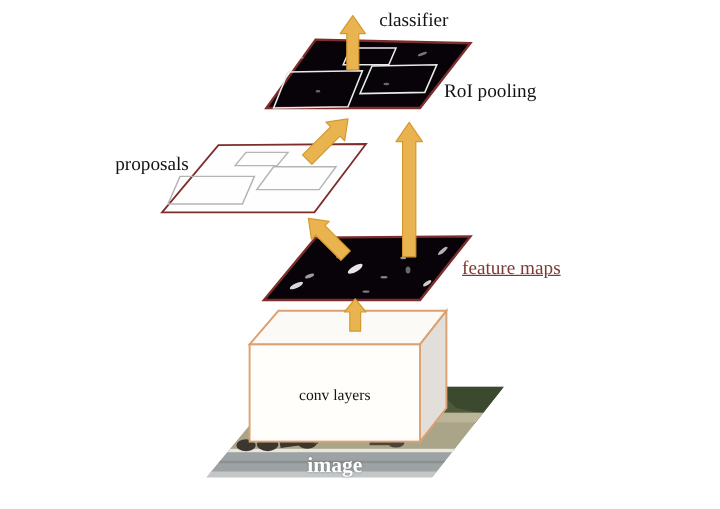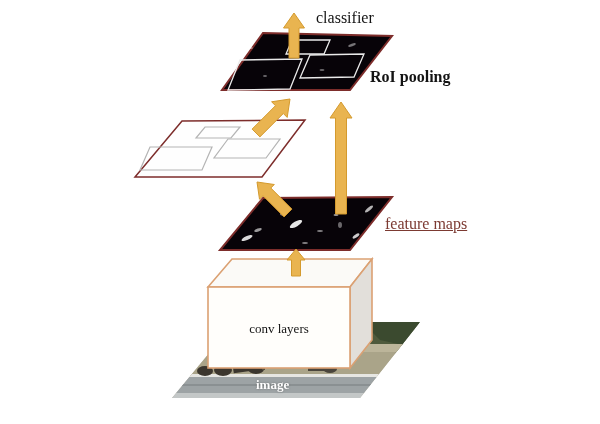--- a/index.html
+++ b/index.html
@@ -5,21 +5,21 @@
   html,body{margin:0;padding:0;background:#ffffff;}
   .canvas{
     position:relative;width:600px;height:424px;background:#ffffff;overflow:hidden;
     font-family:"Liberation Serif","DejaVu Serif",serif;
   }
   svg{position:absolute;left:0;top:0;}
   .label{position:absolute;color:var(--label-text);font-size:16px;line-height:1.1;white-space:nowrap;}
   .label.bold{font-weight:bold;font-size:16.5px;}
   .label.maroon{color:var(--maroon-text);}
   .label.small{font-size:13px;}
-  .label.onimage{color:var(--image-label);font-weight:bold;font-size:13px;text-shadow:0 0 2px rgba(80,80,80,.6);}
+  .label.onimage{color:var(--image-label);font-weight:bold;font-size:18px;text-shadow:0 0 2px rgba(80,80,80,.6);}
   .centered{width:142px;text-align:center;}
 
   
   .plane-dark{fill:var(--plane-dark);stroke:var(--plane-border);stroke-width:2;}
   .plane-light{fill:var(--proposals-fill);stroke:var(--plane-border);stroke-width:1.5;}
   .roi-box{fill:none;stroke:var(--roi-box);stroke-width:1.3;}
   .prop-box{fill:none;stroke:var(--proposal-box);stroke-width:1.2;}
   .arrow{fill:var(--arrow-fill);stroke:var(--arrow-stroke);stroke-width:1;stroke-linejoin:round;}
   .conv-front{fill:var(--conv-front);stroke:var(--conv-border);stroke-width:1.6;}
   .conv-top{fill:var(--conv-top);stroke:var(--conv-border);stroke-width:1.6;}
@@ -107,18 +107,19 @@
     <g>
       <polygon class="arrow" points="289,58 289,28 283.5,28 294,13 304.5,28 299,28 299,58"></polygon>
       <polygon class="arrow" points="335.5,214 335.5,118 330,118 341,102 352,118 346.5,118 346.5,214"></polygon>
       <polygon class="arrow" points="252.1,129.1 275.5,105.7 271.6,101.8 290,99 287.2,117.4 283.3,113.5 259.9,136.9"></polygon>
       <polygon class="arrow" points="291.9,209.1 270.8,188 274.3,184.5 257,182 259.5,199.3 263,195.8 284.1,216.9"></polygon>
       <polygon class="arrow" points="291.5,276 291.5,260 287,260 296,249 305,260 300.5,260 300.5,276"></polygon>
     </g>
   </svg>
 
   <div class="label" style="left:316px;top:9px;">classifier</div>
-  <div class="label" style="left:370px;top:68px;font-weight:bold;">RoI pooling</div>
+  <div class="label" style="left:370px;top:68px;">RoI pooling</div>
+  <div class="label" style="left:96px;top:129px;">proposals</div>
   <div class="label maroon" style="left:385px;top:215px;text-decoration:underline;">feature maps</div>
   <div class="label small centered" style="left:208px;top:322px;">conv layers</div>
   <div class="label onimage" style="left:256px;top:378px;">image</div>
 
 </div>
 
 </body></html>

